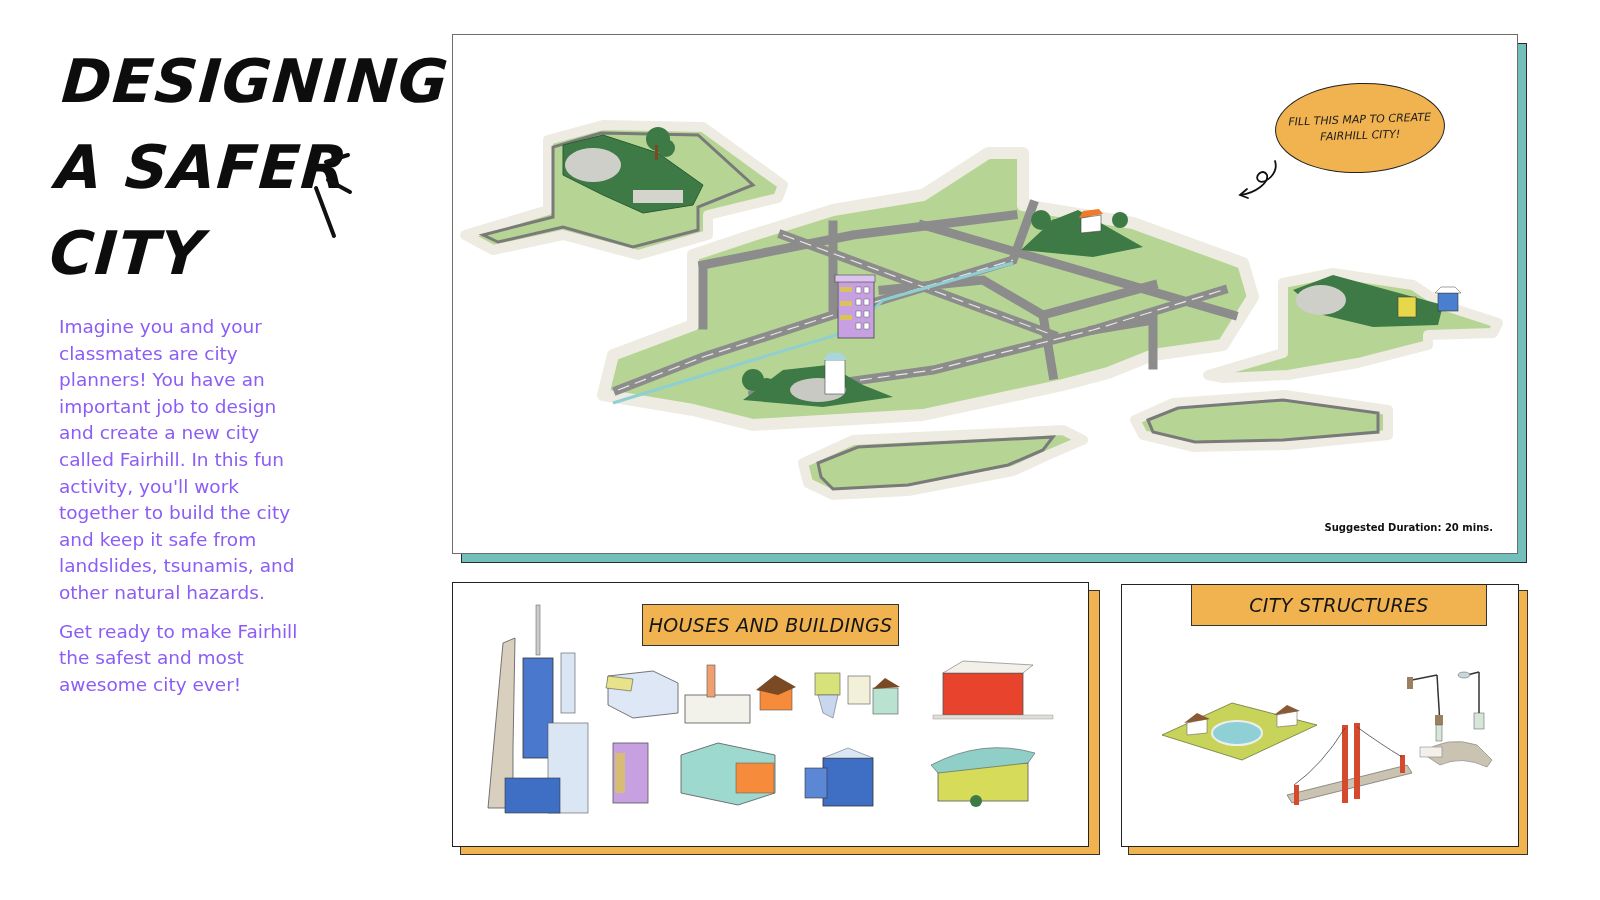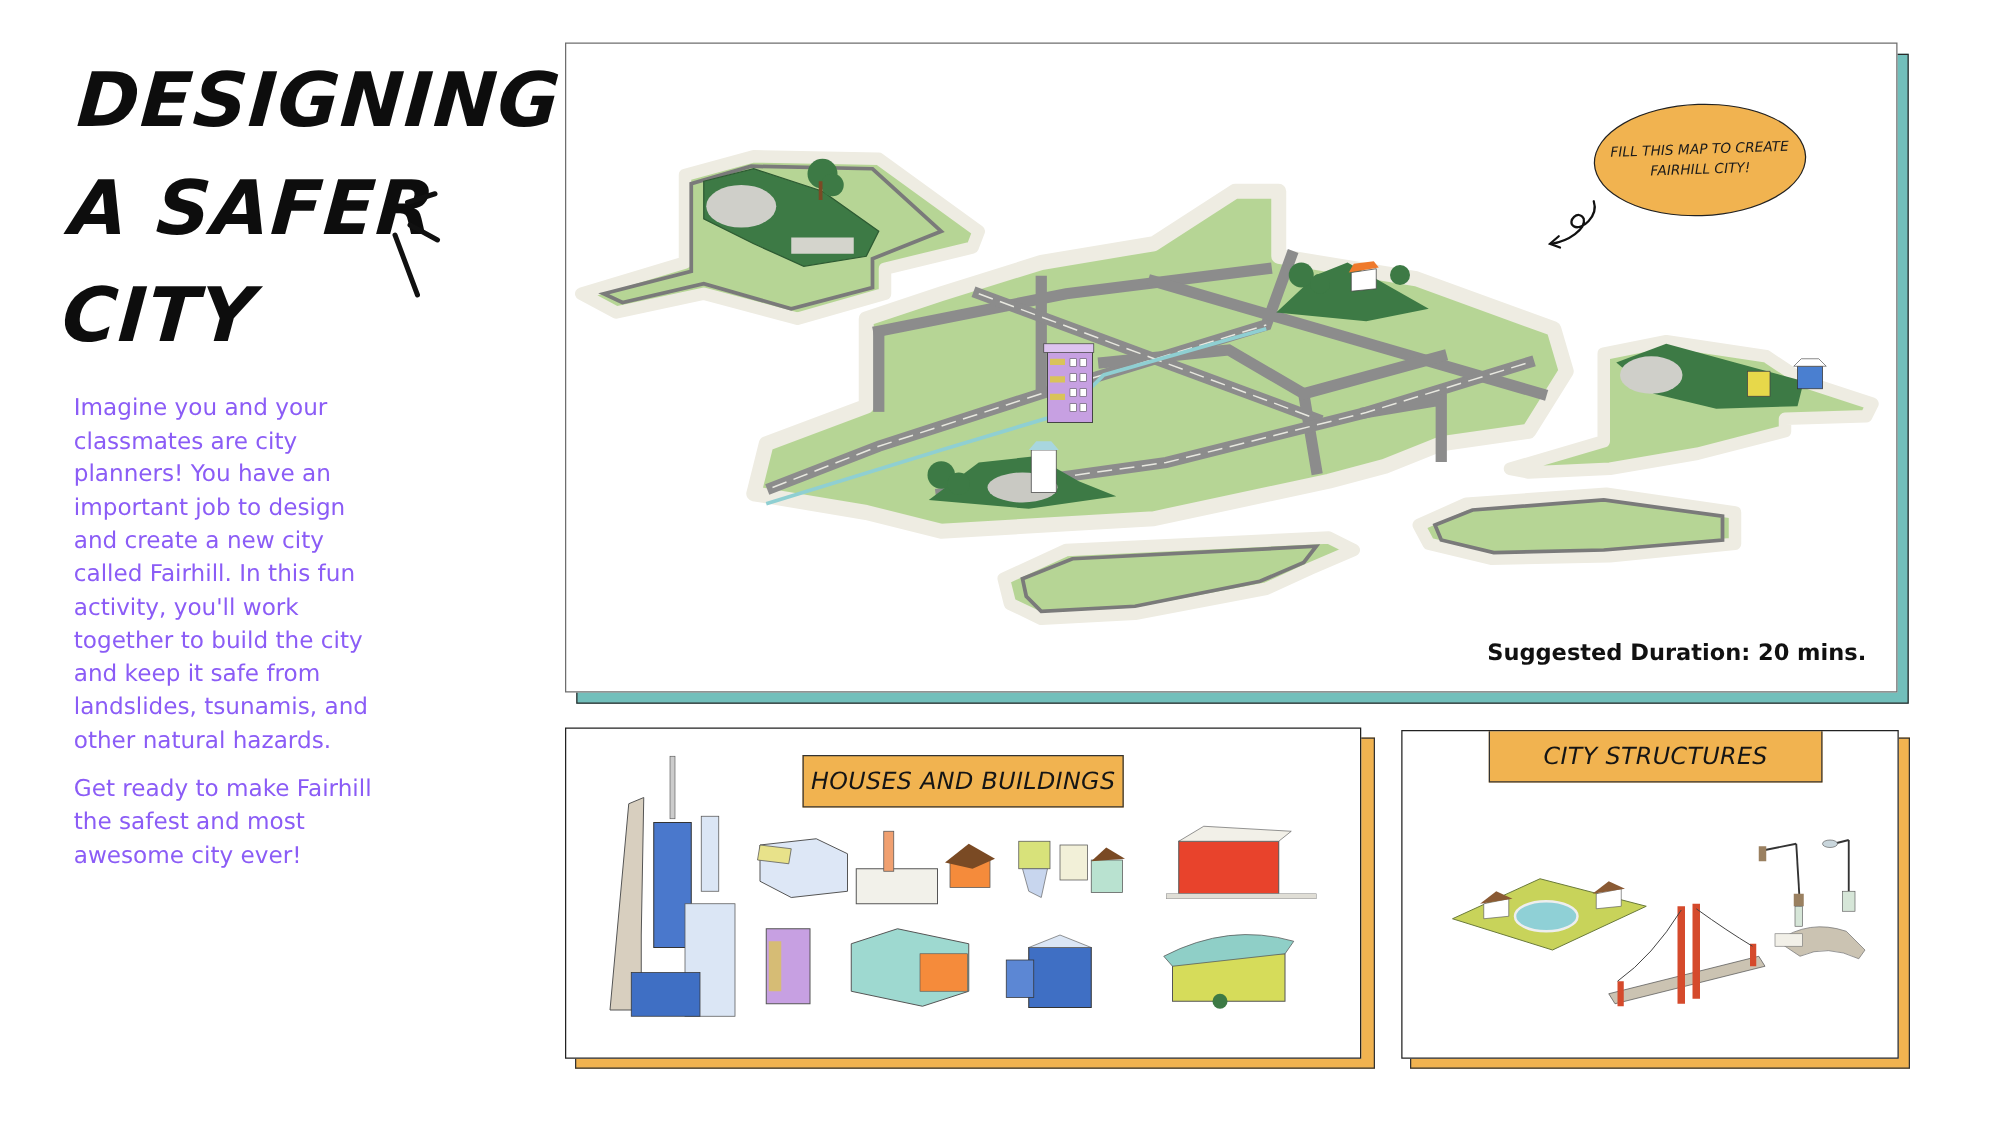--- a/index.html
+++ b/index.html
@@ -29,38 +29,38 @@
   .bubble {
     position: absolute; left: 822px; top: 48px; width: 170px; height: 90px;
     background: #f1b350; border: 1.5px solid #222; border-radius: 50%;
     display: flex; align-items: center; justify-content: center; text-align: center;
     font-family: "DejaVu Sans", sans-serif; font-style: italic; font-size: 11px; line-height: 16px; color: #1b1b1b;
     transform: rotate(-2deg);
   }
   .arrow { position: absolute; left: 780px; top: 120px; width: 60px; height: 50px; }
   .duration {
     position: absolute; right: 24px; bottom: 20px;
-    font-family: "DejaVu Sans", sans-serif; font-weight: bold; font-size: 18px; color: #111;
+    font-family: "DejaVu Sans", sans-serif; font-weight: bold; font-size: 10px; color: #111;
   }
 
   
   .hb-shadow { position: absolute; left: 460px; top: 590px; width: 640px; height: 265px; background: #f1b350; border: 1.5px solid #333; }
   .hb-panel  { position: absolute; left: 452px; top: 582px; width: 637px; height: 265px; background: #fff; border: 1.5px solid #222; overflow: hidden; }
   .cs-shadow { position: absolute; left: 1128px; top: 590px; width: 400px; height: 265px; background: #f1b350; border: 1.5px solid #333; }
   .cs-panel  { position: absolute; left: 1121px; top: 584px; width: 398px; height: 263px; background: #fff; border: 1.5px solid #222; overflow: hidden; }
 
   .section-label {
     position: absolute; top: -1px; height: 42px;
     background: #f1b350; border: 1.5px solid #333;
     display: flex; align-items: center; justify-content: center;
     font-family: "DejaVu Sans", sans-serif; font-style: italic; font-size: 19px; color: #151515;
     letter-spacing: 0.3px;
   }
   .hb-panel .section-label { left: 189px; width: 257px; margin-top: 22px; }
-  .cs-panel .section-label { left: 69px; width: 267px; }
+  .cs-panel .section-label { left: 69px; width: 296px; }
 
   .art { position: absolute; left: 0; top: 0; }
 </style>
 </head>
 <body>
 
 <div class="title">
   <div>DESIGNING</div>
   <div>A SAFER</div>
   <div>CITY</div>

